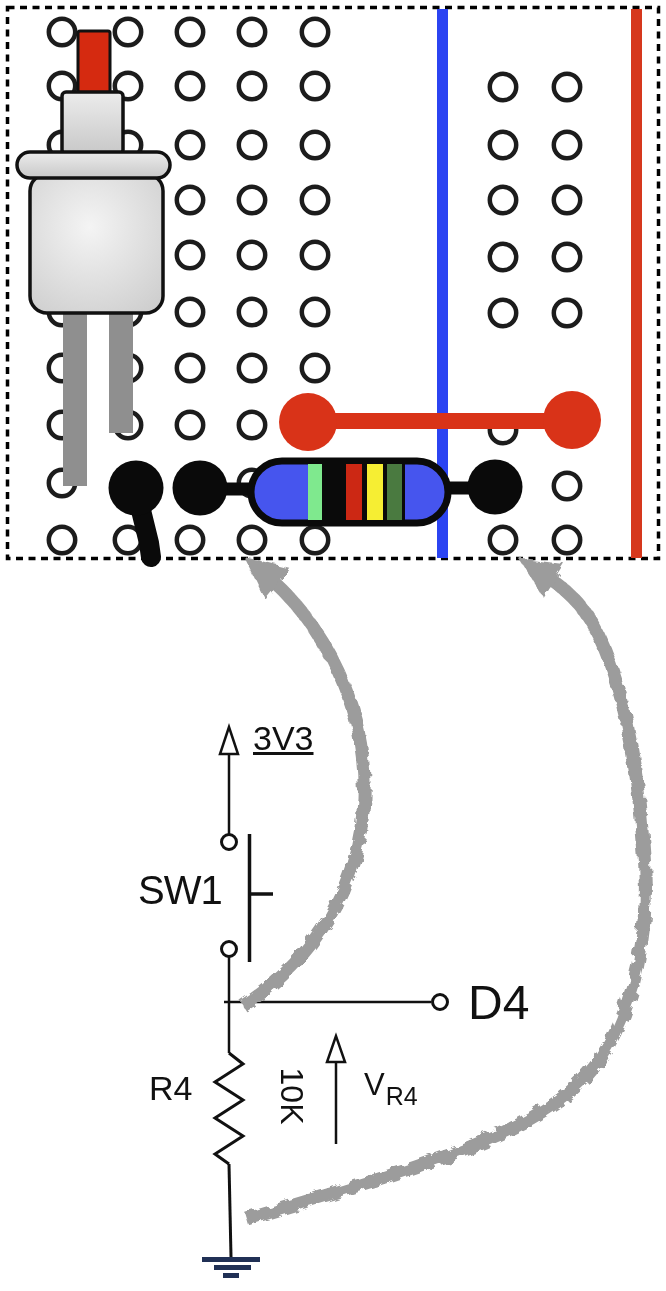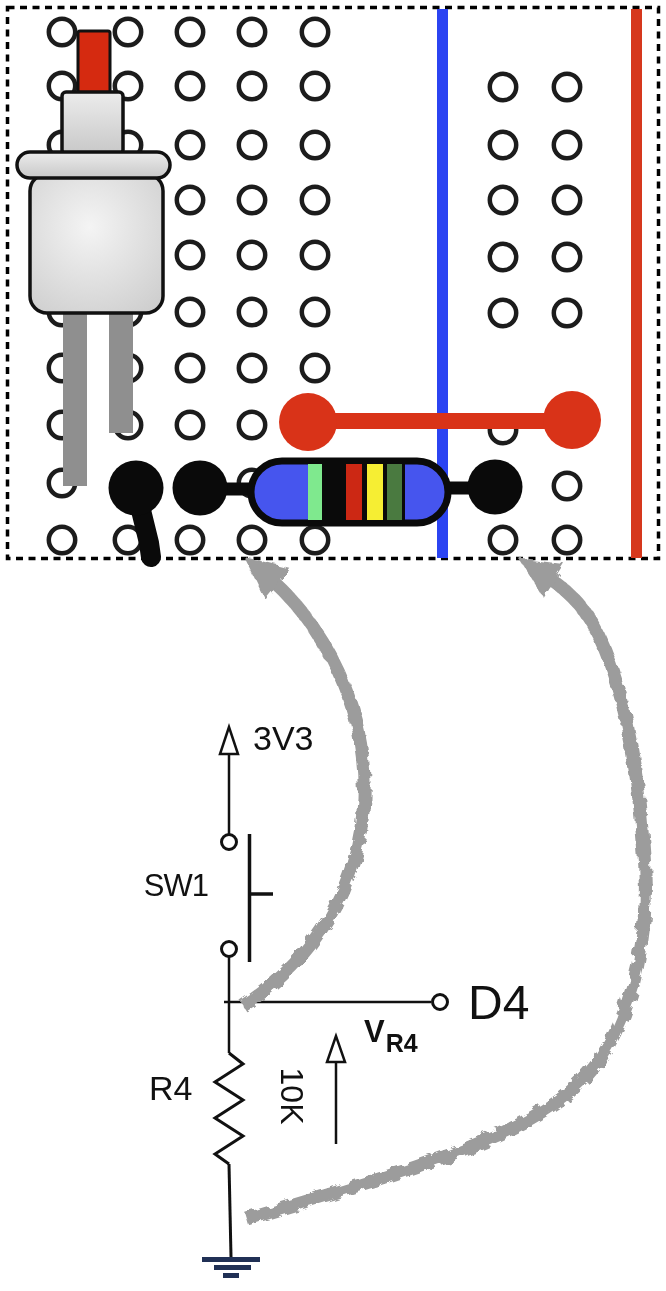--- a/index.html
+++ b/index.html
@@ -2,27 +2,27 @@
 <html><head>
 <meta charset="utf-8">
 <style>
   html,body{margin:0;padding:0;background:#fff;}
   .stage{position:relative;width:666px;height:1291px;background:#fff;overflow:hidden;
          font-family:"Liberation Sans",sans-serif;}
   svg{position:absolute;left:0;top:0;}
   .hole{fill:#fff;stroke:#1c1c1c;stroke-width:4.5;}
   .lbl{position:absolute;line-height:1;color:#111;white-space:nowrap;
        font-family:"Liberation Sans",sans-serif;}
-  #lbl-3v3{left:253px;top:721px;font-size:34px;}
-  #lbl-sw1{left:138px;top:870px;width:70px;text-align:right;font-size:31px;letter-spacing:-1px;}
+  #lbl-3v3{left:253px;top:721px;font-size:34px;text-decoration:underline;}
+  #lbl-sw1{left:138px;top:870px;width:70px;text-align:right;font-size:40px;letter-spacing:-1px;}
   #lbl-d4{left:468px;top:979px;font-size:48px;}
   #lbl-r4{left:149px;top:1071px;font-size:34px;}
   #lbl-10k{left:256px;top:1080px;width:72px;height:32px;text-align:center;font-size:32px;
            transform:rotate(90deg);}
-  #lbl-vr4{left:364px;top:1016px;font-size:31px;font-weight:bold;}
+  #lbl-vr4{left:364px;top:1069px;font-size:31px;}
   #lbl-vr4 .sub{font-size:25px;position:relative;top:10px;margin-left:1px;}
 </style>
 </head>
 <body>
 
 <div class="stage">
 
   <svg width="666" height="1291" viewBox="0 0 666 1291">
     <defs>
       <radialGradient id="bodyGrad" cx="45%" cy="38%" r="80%">

